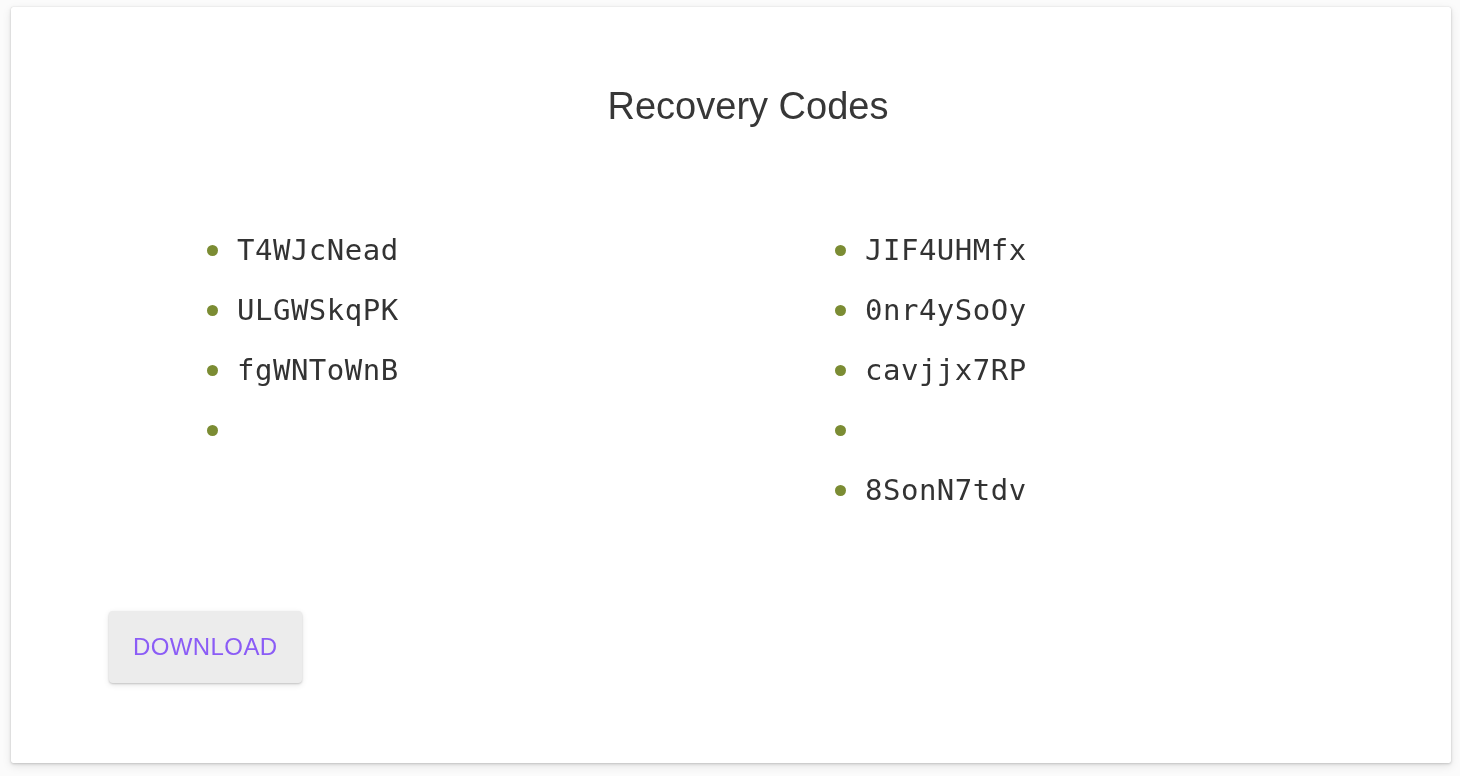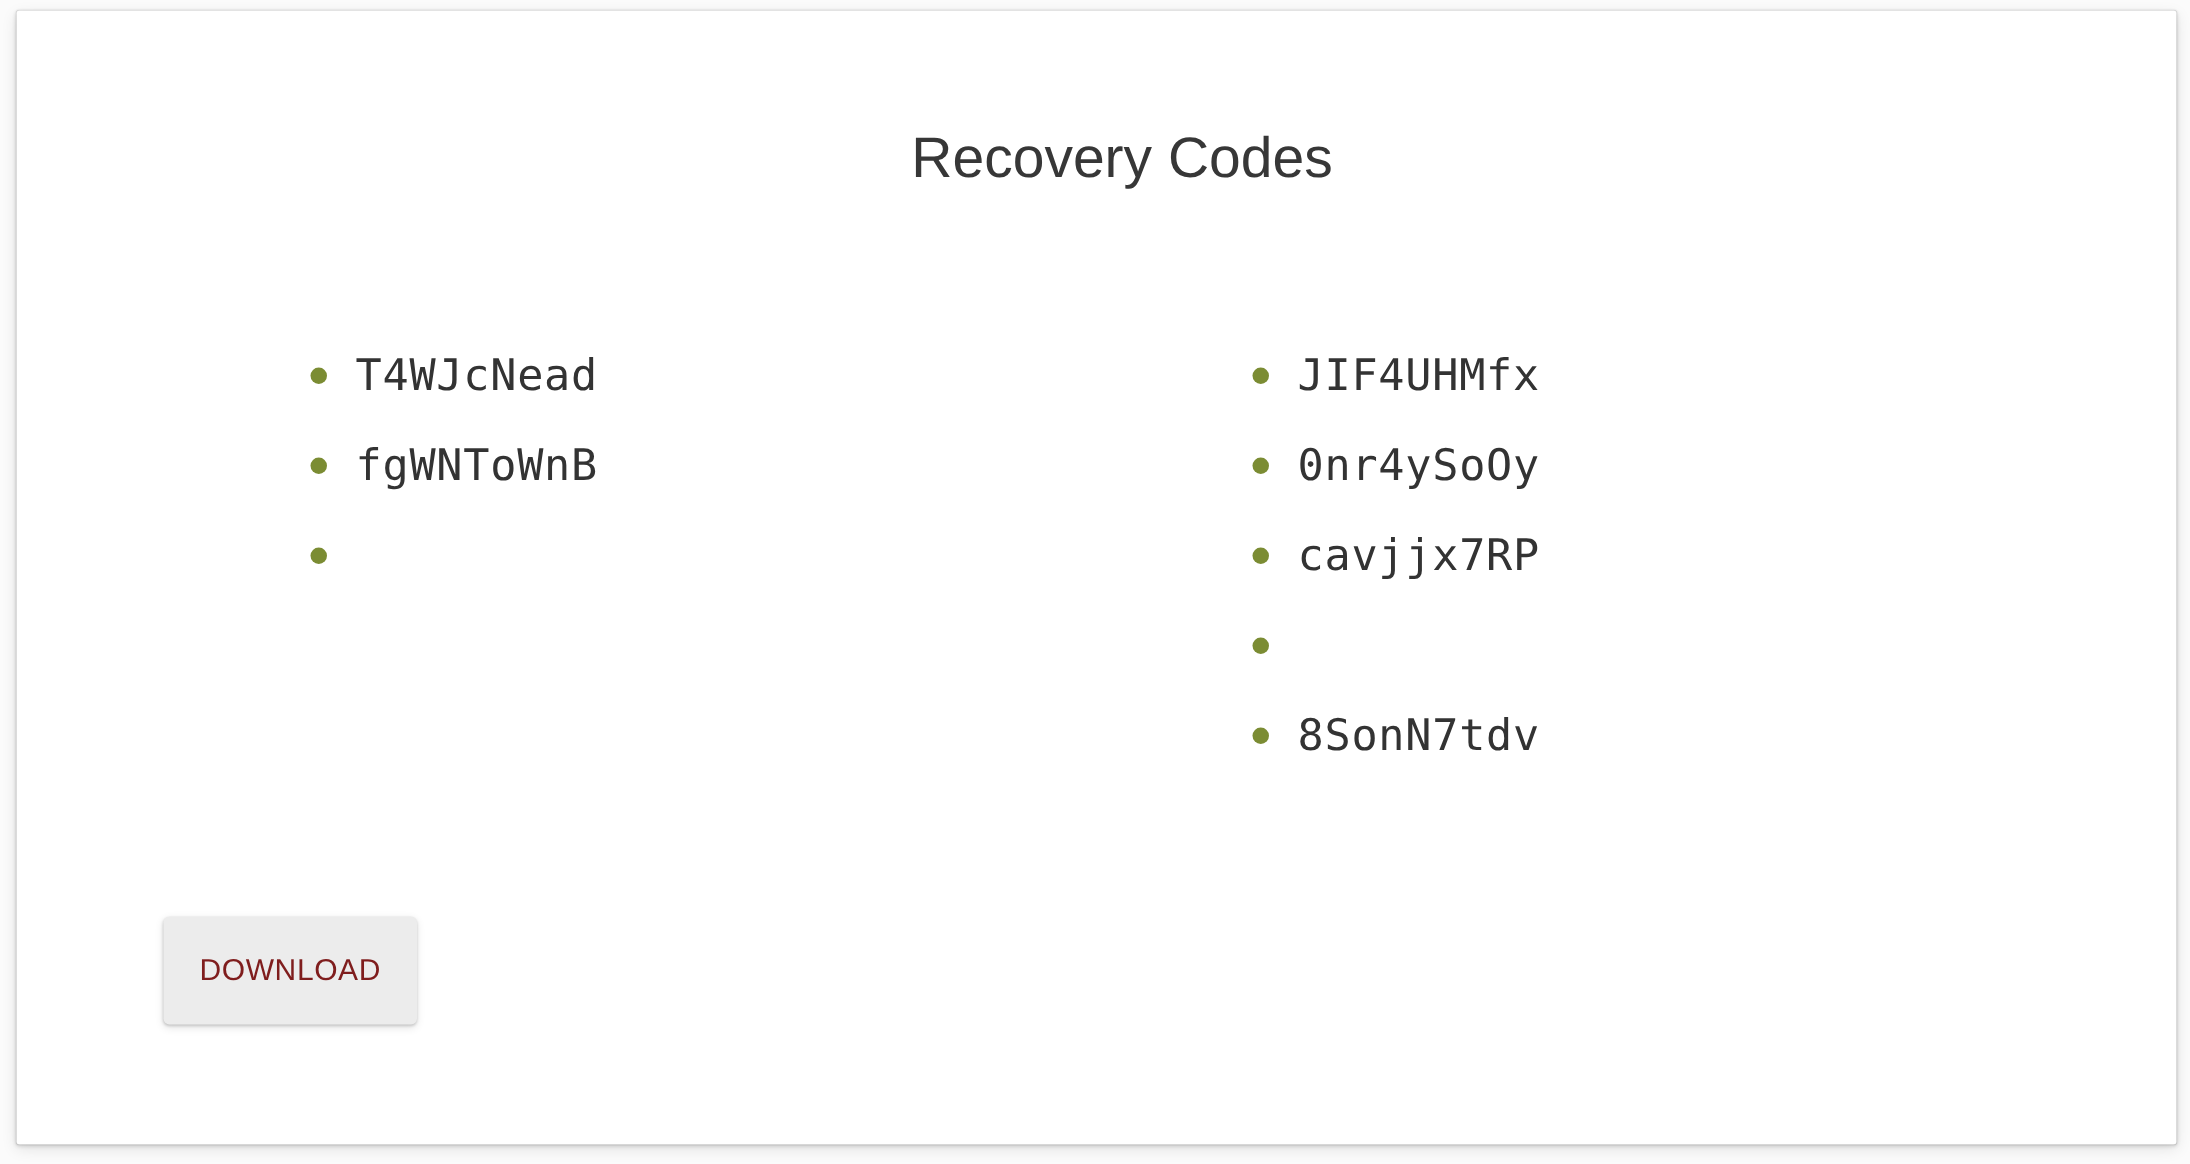--- a/index.html
+++ b/index.html
@@ -114,44 +114,48 @@
     display: inline-flex;
     align-items: center;
     justify-content: center;
     min-width: 88px;
     height: 72px;
     padding: 0 24px;
     background: #ececec;
     border: none;
     border-radius: 4px;
     font-family: "Liberation Sans", sans-serif;
-    font-size: 20px;
+    font-size: 24px;
     font-weight: 400;
     letter-spacing: 0.4px;
-    color: #7f1d1d;
+    color: #8b5cf6;
     cursor: pointer;
     box-shadow: 0 1px 2px rgba(0,0,0,0.18),
                 0 2px 6px rgba(0,0,0,0.10);
   }
 </style>
 </head>
 <body>
 
 <div class="page">
 
   <div class="card">
 
     <h1 class="title">Recovery Codes</h1>
 
     <div class="codes">
 
       <div class="code-column">
         <div class="code-item">
           <span class="bullet"></span>
           <span class="code-text">T4WJcNead</span>
+        </div>
+        <div class="code-item">
+          <span class="bullet"></span>
+          <span class="code-text">ULGWSkqPK</span>
         </div>
         <div class="code-item">
           <span class="bullet"></span>
           <span class="code-text">fgWNToWnB</span>
         </div>
         <div class="code-item">
           <span class="bullet"></span>
         </div>
       </div>
 

